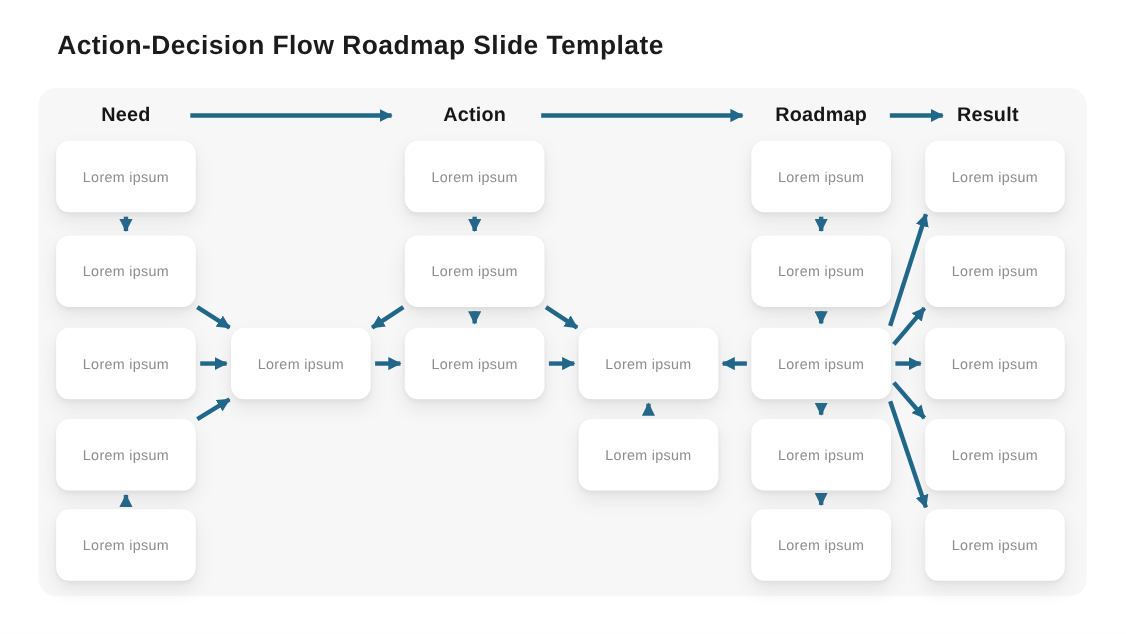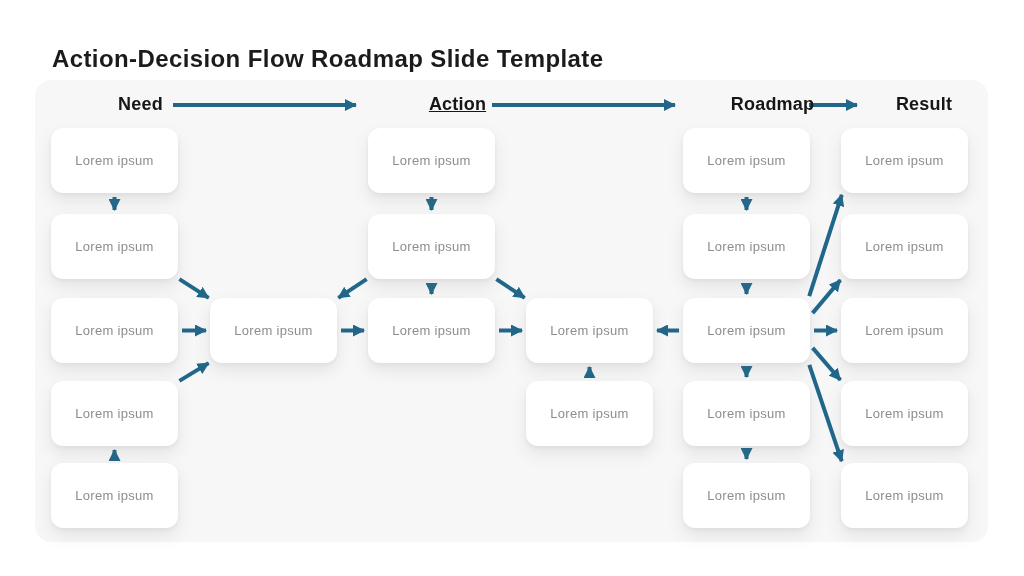--- a/index.html
+++ b/index.html
@@ -5,32 +5,31 @@
   :root{
     --accent:#21678a; --panel:#f7f7f8; --node-bg:#ffffff;
     --node-text:#8d8d8d; --head-text:#161616; --title-text:#1b1b1b;
   }
   *{margin:0;padding:0;box-sizing:border-box;}
   html,body{width:1024px;height:576px;background:#ffffff;overflow:hidden;}
   body{font-family:"Liberation Sans", sans-serif;}
   .slide{position:relative;width:1024px;height:576px;background:#ffffff;}
   .slide-title{
     position:absolute;left:52px;top:28px;
-    font-size:24px;font-weight:600;letter-spacing:.4px;color:var(--title-text);margin-top:17px;
+    font-size:24px;font-weight:600;letter-spacing:.4px;color:var(--title-text);
   }
   .panel{
     position:absolute;left:35px;top:80px;width:953px;height:462px;
     background:var(--panel);border-radius:16px;
   }
   #arrows{position:absolute;left:0;top:0;width:1024px;height:576px;pointer-events:none;}
   .flow-header{
     position:absolute;top:94px;transform:translateX(-50%);
     font-size:18px;font-weight:700;color:var(--head-text);letter-spacing:.2px;
     white-space:nowrap;
-    margin-left:26px;
   }
   .node{
     position:absolute;width:127px;height:65px;
     background:var(--node-bg);border-radius:12px;
     box-shadow:0 8px 16px rgba(120,120,120,.14), 0 2px 4px rgba(0,0,0,.05);
     display:flex;align-items:center;justify-content:center;
   }
   .node .label{
     font-size:13px;color:var(--node-text);letter-spacing:.3px;white-space:nowrap;
   }
@@ -68,21 +67,21 @@
       <line x1="746.5" y1="367" x2="746.5" y2="377" stroke="#21678a" stroke-width="4" marker-end="url(#ah)"></line>
       <line x1="746.5" y1="450" x2="746.5" y2="459" stroke="#21678a" stroke-width="4" marker-end="url(#ah)"></line>
       <line x1="809.2229056566549" y1="296.1915223835604" x2="841.7770943433451" y2="194.8084776164396" stroke="#21678a" stroke-width="4" marker-end="url(#ah)"></line>
       <line x1="812.5760621774765" y1="313.1399503831188" x2="840.4239378225235" y2="280.0600496168812" stroke="#21678a" stroke-width="4" marker-end="url(#ah)"></line>
       <line x1="814" y1="330.5" x2="837" y2="330.5" stroke="#21678a" stroke-width="4" marker-end="url(#ah)"></line>
       <line x1="812.6148920633432" y1="347.8269356612034" x2="840.3851079366568" y2="379.97306433879663" stroke="#21678a" stroke-width="4" marker-end="url(#ah)"></line>
       <line x1="809.275841596654" y1="364.7910721729146" x2="841.724158403346" y2="461.2089278270854" stroke="#21678a" stroke-width="4" marker-end="url(#ah)"></line>
     </svg>
   <div id="headers">
       <div class="flow-header" style="left: 114.5px;">Need</div>
-      <div class="flow-header" style="left: 431.5px; text-decoration: underline;">Action</div>
+      <div class="flow-header" style="left: 431.5px;">Action</div>
       <div class="flow-header" style="left: 746.5px;">Roadmap</div>
       <div class="flow-header" style="left: 898px;">Result</div>
     </div>
   <div id="nodes">
       <div class="node" style="left: 51px; top: 128px;">
         <span class="label">Lorem ipsum</span>
       </div>
       <div class="node" style="left: 51px; top: 214px;">
         <span class="label">Lorem ipsum</span>
       </div>

